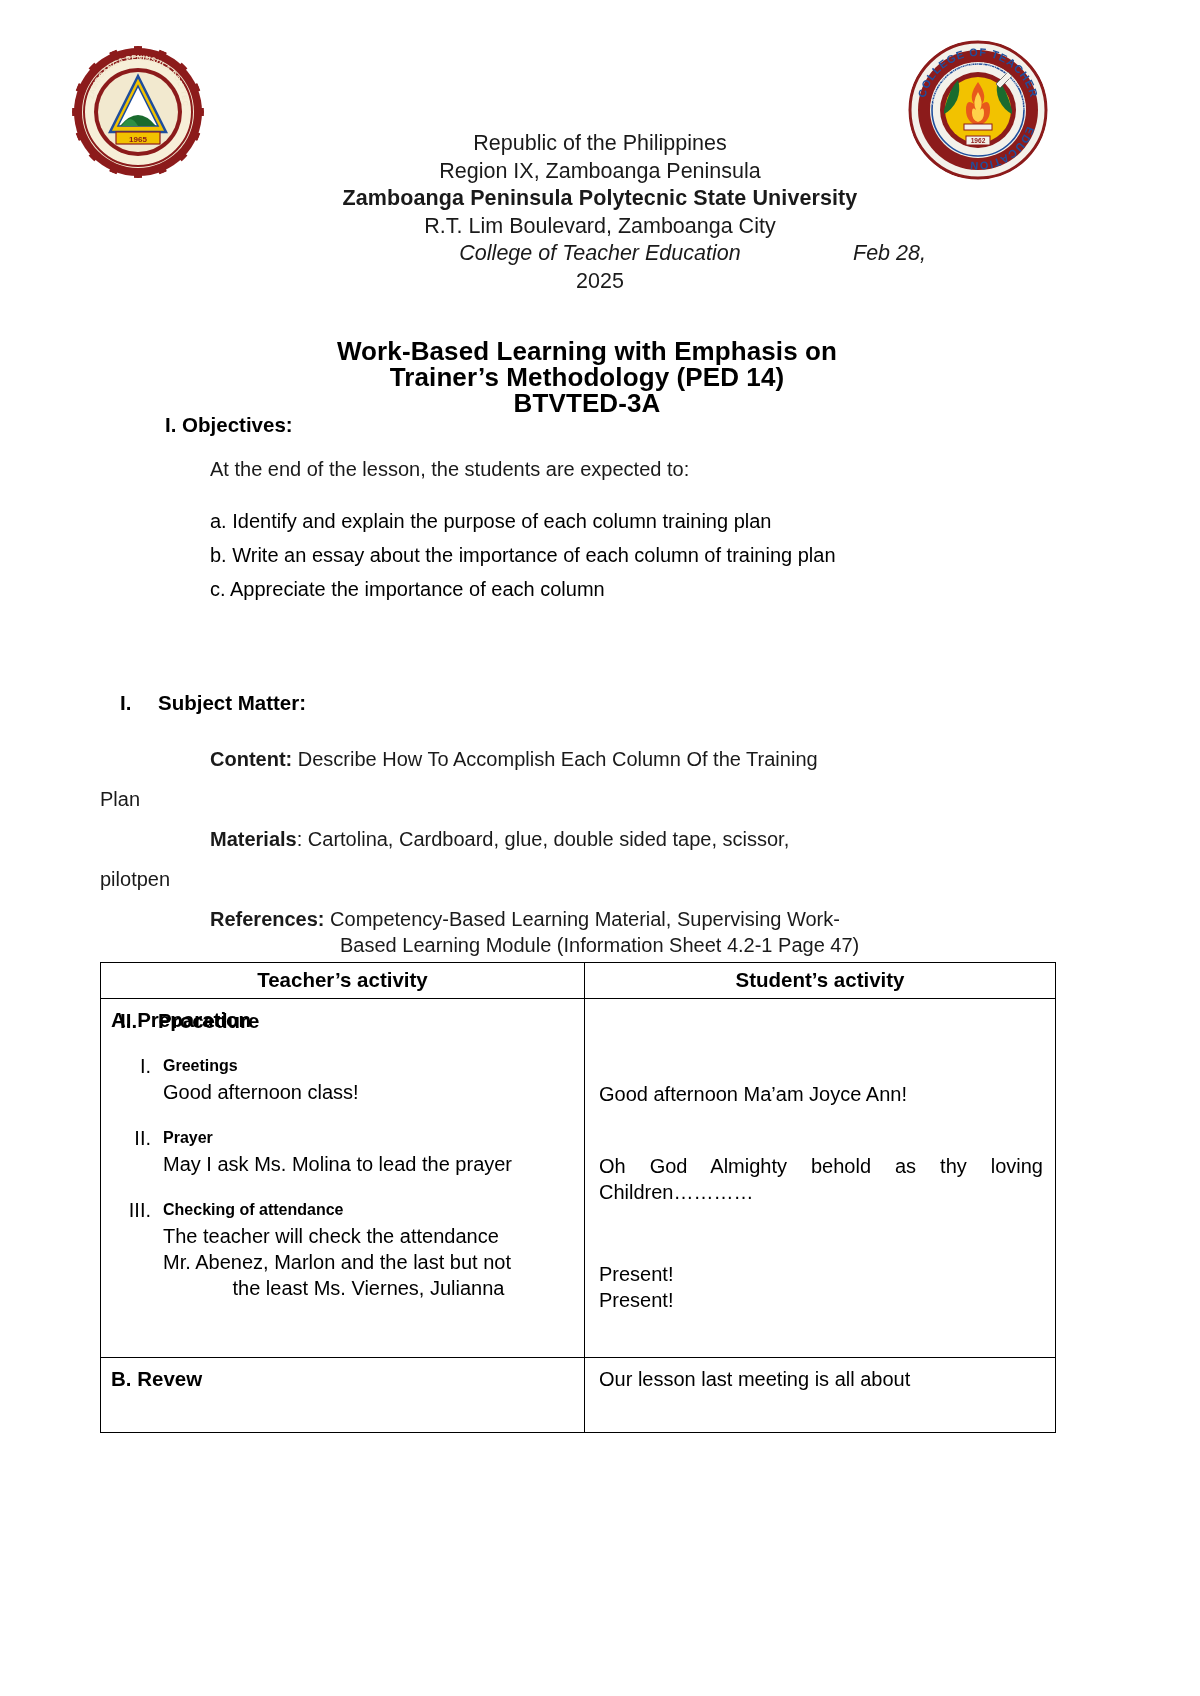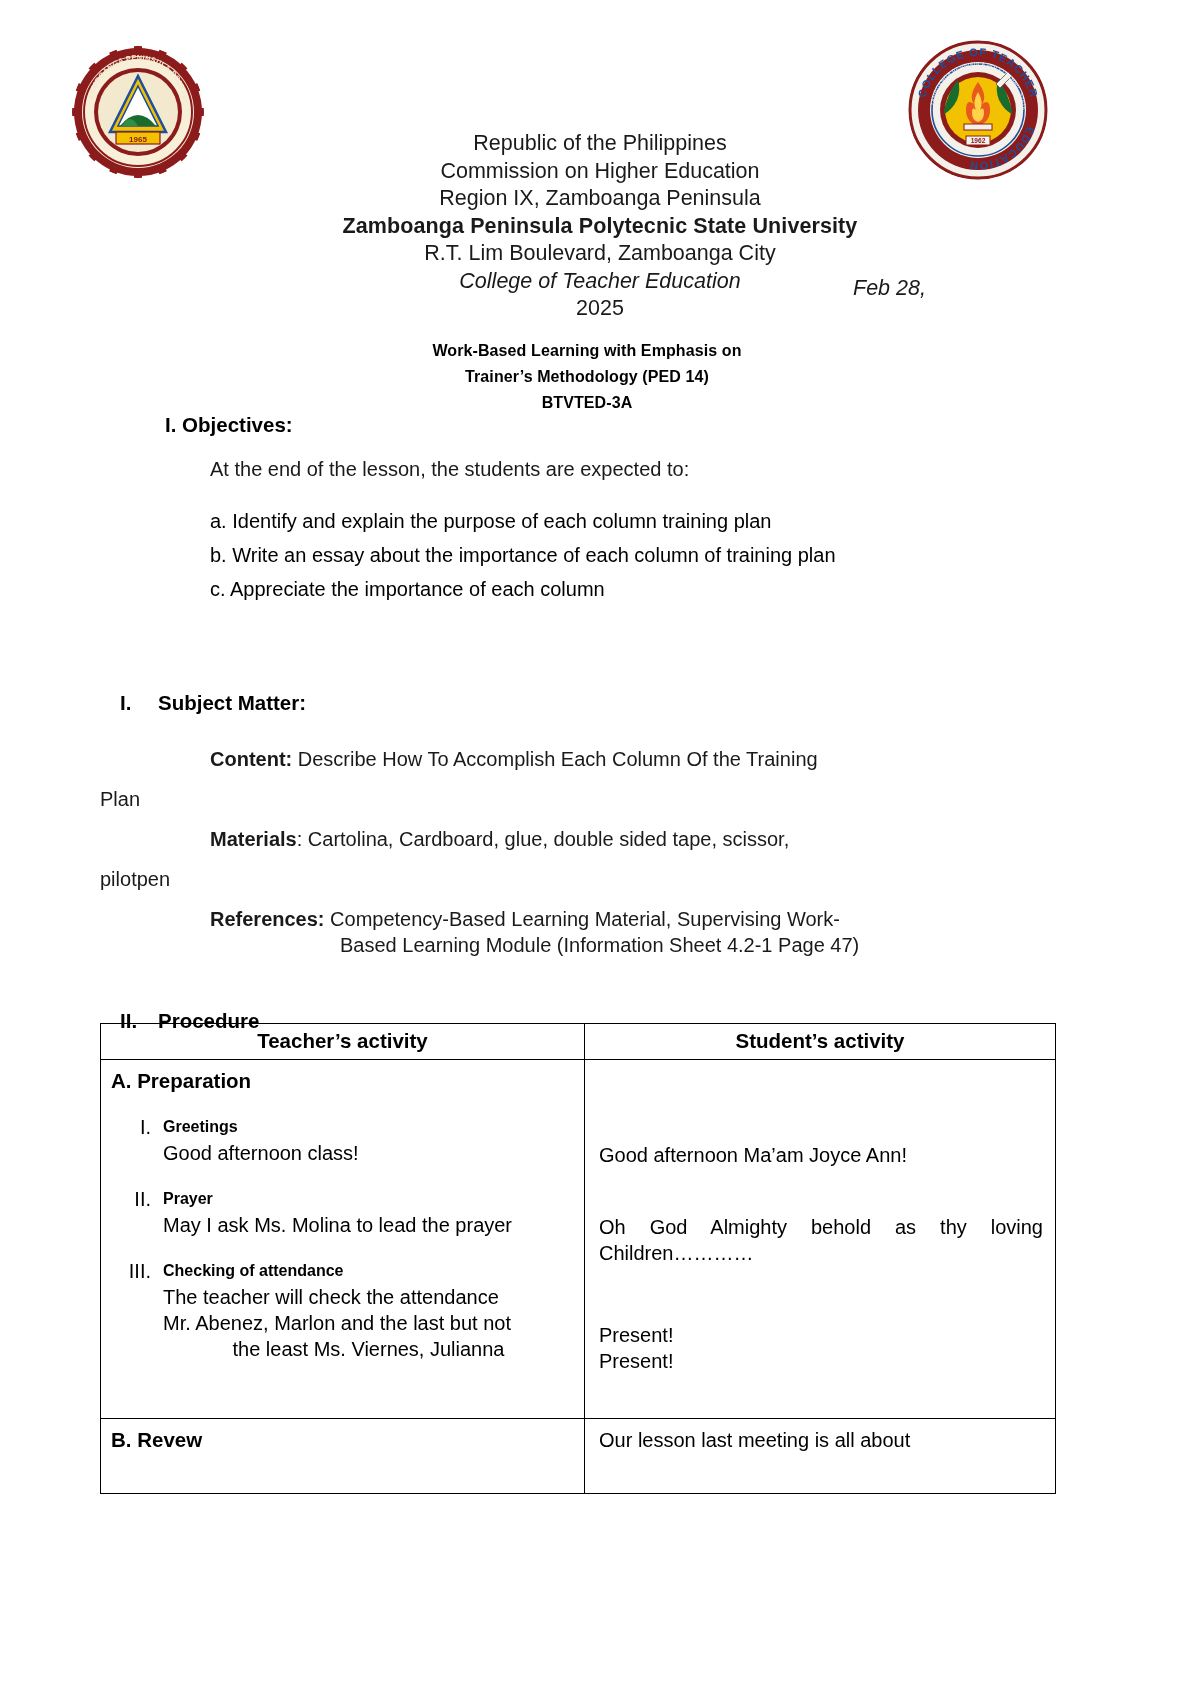--- a/index.html
+++ b/index.html
@@ -55,34 +55,34 @@
   .header .line { display: block; }
   .header .bold { font-weight: bold; letter-spacing: 0.1px; }
   .header-row-date {
     position: relative;
     display: block;
     font-style: italic;
   }
   .date-float {
     position: absolute;
     left: 853px;
-    top: 7px;
+    top: 0;
     font-size: 21.5px;
     white-space: nowrap;
   }
 
   
   .course-title {
     position: absolute;
     left: 0;
     top: 338px;
     width: 1174px;
     text-align: center;
     font-weight: bold;
-    font-size: 16px;
+    font-size: 26px;
     line-height: 26px;
     letter-spacing: 0.1px;
   }
   .course-title span { display: block; }
 
   
   .body-wrap {
     position: absolute;
     left: 0;
     top: 412px;
@@ -113,21 +113,21 @@
 
   .num-label {
     display: inline-block;
     width: 38px;
   }
 
   
   .proc-table {
     position: absolute;
     left: 100px;
-    top: 1023px;
+    top: 962px;
     width: 955px;
     border-collapse: collapse;
     table-layout: fixed;
   }
   .proc-table td, .proc-table th {
     border: 1.6px solid #000;
     vertical-align: top;
     padding: 0;
   }
   .proc-table th {
@@ -235,21 +235,20 @@
       </text>
       <path id="arcR3" d="M 70 26 m -44 44 a 44 44 0 1 1 88 0" fill="none"></path>
       <text font-family="'Liberation Sans', sans-serif" font-size="5.4" fill="#f3f1ea" letter-spacing="0.3">
         <textPath href="#arcR3" startOffset="3%">ZAMBOANGA PENINSULA POLYTECHNIC STATE UNIVERSITY</textPath>
       </text>
     </g>
   </svg>
 
   <div class="header">
     <span class="line">Republic of the Philippines</span>
-    <span class="line">Commission on Higher Education</span>
     <span class="line">Region IX, Zamboanga Peninsula</span>
     <span class="line bold">Zamboanga Peninsula Polytecnic State University</span>
     <span class="line">R.T. Lim Boulevard, Zamboanga City</span>
     <span class="line header-row-date">
       <span>College of Teacher Education</span>
       <span class="date-float">Feb 28,</span>
     </span>
     <span class="line">2025</span>
   </div>
 

